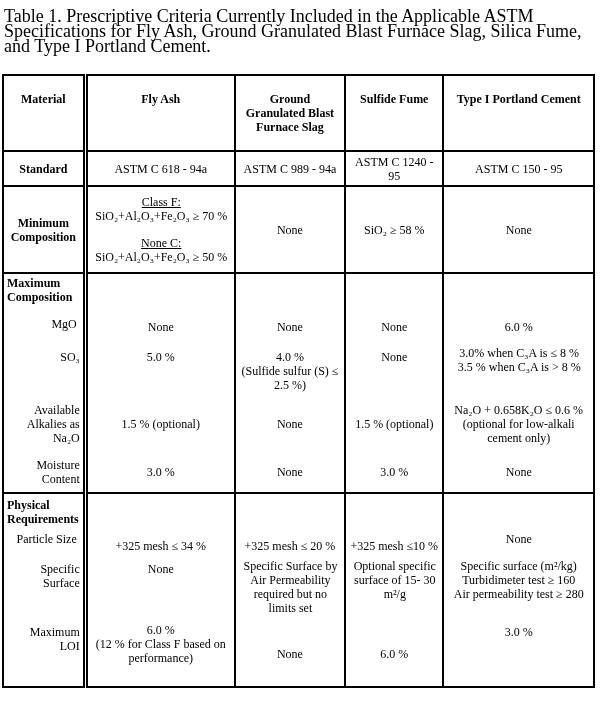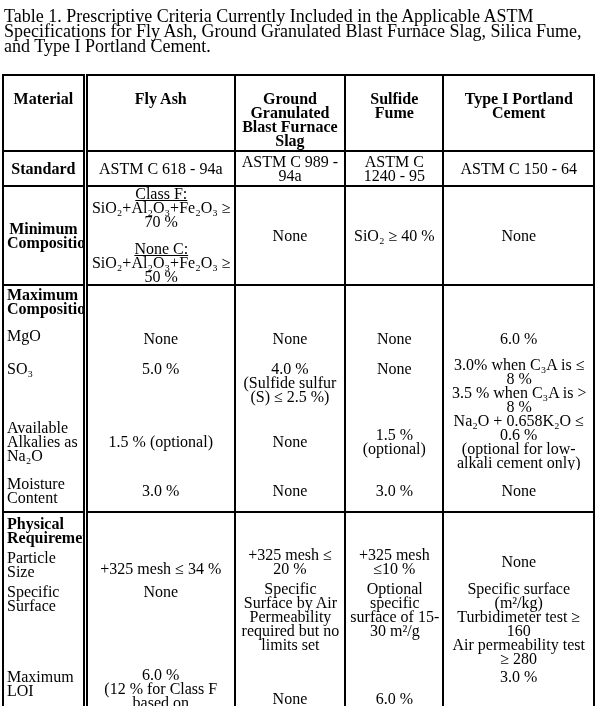--- a/index.html
+++ b/index.html
@@ -11,30 +11,30 @@
     position:absolute;left:4px;top:9px;width:596px;
     font-size:18px;line-height:15px;text-align:left;
   }
   table.astm{
     position:absolute;left:2px;top:74px;width:593px;
     border-collapse:collapse;table-layout:fixed;
     border:2px solid #000;
   }
   td,th{
     border-left:2px solid #000;
-    font-size:16px;line-height:14px;font-weight:normal;
+    font-size:12px;line-height:14px;font-weight:normal;
     text-align:center;vertical-align:middle;
     padding:0 3px;overflow:hidden;
   }
   th{font-weight:bold;vertical-align:top;padding-top:16px;}
   .c1{border-right:5px double #000;}
   tr.rule td, tr.rule th{border-top:2px solid #000;}
   .bold{font-weight:bold;}
   .left{text-align:center;padding-left:4px;}
-  .lab{text-align:left;padding-right:3px;}
+  .lab{text-align:right;padding-right:3px;}
   .sec-head{font-weight:bold;text-align:left;}
   .va-top{vertical-align:top;}
   .va-bot{vertical-align:bottom;}
   .pt2{padding-top:2px;}.pt3{padding-top:3px;}.pt4{padding-top:4px;}
   .pt5{padding-top:5px;}.pt6{padding-top:6px;}.pt9{padding-top:9px;}
   .pb3{padding-bottom:3px;}.pb7{padding-bottom:7px;}.pb10{padding-bottom:10px;}
   .mt13{margin-top:13px;}
   .mt6{margin-top:6px;}
   .gap{height:13px;}
   .u{text-decoration:underline;}
@@ -70,34 +70,34 @@
     <th>Ground Granulated Blast Furnace Slag</th>
     <th>Sulfide Fume</th>
     <th>Type I Portland Cement</th>
   </tr>
 
   <tr class="r2 rule">
     <td class="c1 bold">Standard</td>
     <td>ASTM C 618 - 94a</td>
     <td>ASTM C 989 - 94a</td>
     <td>ASTM C 1240 - 95</td>
-    <td>ASTM C 150 -  64</td>
+    <td>ASTM C 150 -  95</td>
   </tr>
 
   <tr class="r3 rule">
     <td class="c1 bold">Minimum Composition</td>
     <td class="left">
       <div><span class="u">Class F:</span></div>
       <div>SiO₂+Al₂O₃+Fe₂O₃ ≥ 70 %</div>
       <div class="gap"></div>
       <div><span class="u">None C:</span></div>
       <div>SiO₂+Al₂O₃+Fe₂O₃ ≥ 50 %</div>
     </td>
     <td>None</td>
-    <td>SiO₂ ≥ 40 %</td>
+    <td>SiO₂ ≥ 58 %</td>
     <td>None</td>
   </tr>
 
   <tr class="r4 rule">
     <td class="c1 va-top pt2">
       <div class="sec-head">Maximum Composition</div>
       <div class="lab mt13">MgO</div>
     </td>
     <td class="va-bot pb7">None</td>
     <td class="va-bot pb7">None</td>

